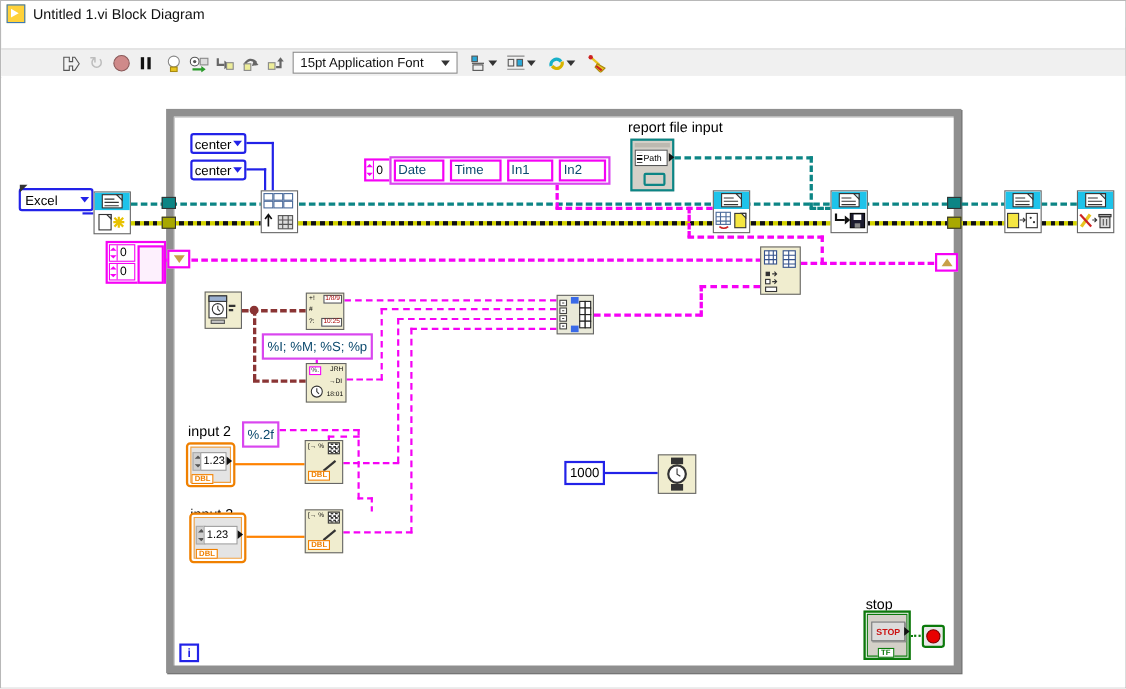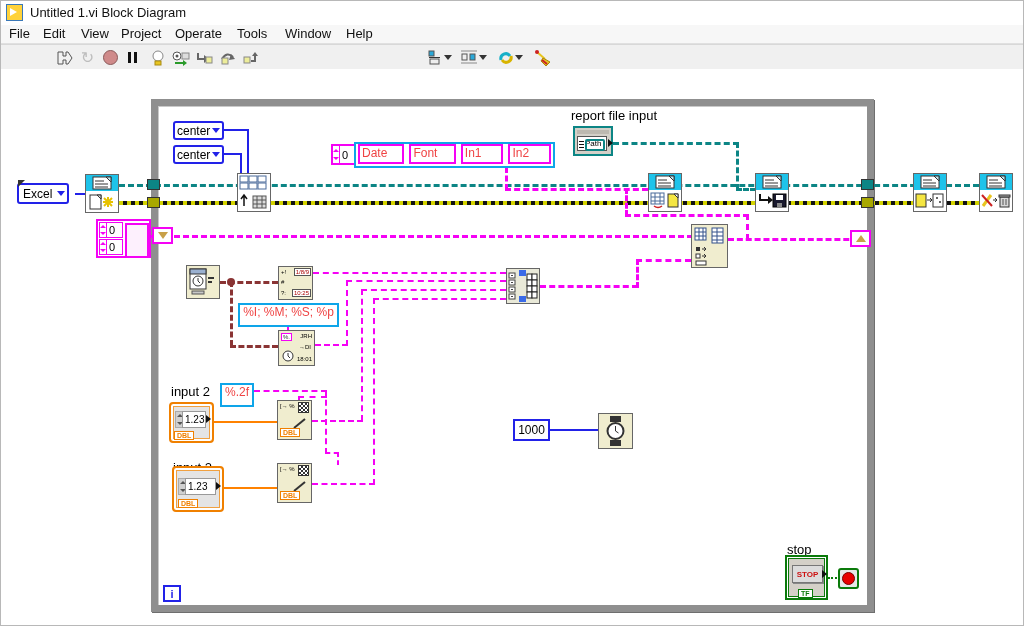--- a/index.html
+++ b/index.html
@@ -48,22 +48,22 @@
   .w-gr{border-top:2px dotted #0a7a0a;height:0;}
   .dot{position:absolute;width:8px;height:8px;border-radius:50%;background:#8a3434;z-index:3;}
   
   .vi{position:absolute;border:1px solid #666;background:#fff;box-sizing:border-box;z-index:4;}
   .beige{background:#f0edcf;}
   .enum{position:absolute;border:2px solid #2222e8;border-radius:3px;background:#fff;font-size:12px;color:#000;
       display:flex;align-items:center;box-sizing:border-box;z-index:4;padding:0 2px;}
   .enum .ud{display:flex;flex-direction:column;margin-right:2px;}
   .enum .ud i{width:0;height:0;border-top:3px solid transparent;border-bottom:3px solid transparent;}
   .tri-blue{width:0;height:0;border-left:4px solid transparent;border-right:4px solid transparent;border-top:5px solid #2222e8;}
-  .pinkbox{position:absolute;border:2px solid #0ea5e9;background:#fff;color:#ef4444;font-size:12px;z-index:4;
-      box-sizing:border-box;display:flex;padding:0 3px;}
+  .pinkbox{position:absolute;border:2px solid #d946ef;background:#fff;color:#0c4a6e;font-size:12px;z-index:4;
+      box-sizing:border-box;display:flex;align-items:center;padding:0 3px;}
   .lbl{position:absolute;font-size:13px;color:#000;z-index:4;white-space:nowrap;}
   .numctrl{position:absolute;border:2px solid #f08000;border-radius:4px;background:#e4e4e4;
       box-sizing:border-box;box-shadow:inset 0 0 0 2px #fff,inset 0 0 0 3px #f0a040;z-index:4;}
   .numctrl .disp{position:absolute;left:11px;top:7px;right:6px;height:15px;background:#fff;border:1px solid #999;
       font-size:10px;display:flex;align-items:center;padding-left:2px;color:#000;}
   .numctrl .spin{position:absolute;left:4px;top:7px;width:7px;height:15px;background:#d0d0d0;border:1px solid #aaa;
       display:flex;flex-direction:column;align-items:center;justify-content:space-around;}
   .numctrl .spin i{width:0;height:0;border-left:3px solid transparent;border-right:3px solid transparent;}
   .numctrl .out{position:absolute;right:1px;top:11px;width:0;height:0;border-top:4px solid transparent;
       border-bottom:4px solid transparent;border-left:5px solid #111;}
@@ -82,30 +82,20 @@
 
 <div id="app">
 
   <div class="titlebar">
     <div class="title-icon">
         <span class="arrow"></span>
       </div>
     <div class="title-text">Untitled 1.vi Block Diagram</div>
   </div>
 
-  <div class="menubar">
-    <span class="menu-item" style="left:8px">File</span>
-    <span class="menu-item" style="left:42px">Edit</span>
-    <span class="menu-item" style="left:80px">View</span>
-    <span class="menu-item" style="left:120px">Project</span>
-    <span class="menu-item" style="left:174px">Operate</span>
-    <span class="menu-item" style="left:236px">Tools</span>
-    <span class="menu-item" style="left:284px">Window</span>
-    <span class="menu-item" style="left:345px">Help</span>
-  </div>
 
   <div class="toolbar">
     <div class="tb" style="left:53px">
       <svg width="16" height="14">
           <polygon points="1,1 1,13 6,13 6,9 9,9 9,13 11,13 15,7 11,1 9,1 9,5 6,5 6,1" fill="#f2f2f2" stroke="#555"></polygon>
         </svg>
     </div>
     <div class="tb" style="left:76px">
       <span style="font-size:16px;color:#bdbdbd">↻</span>
     </div>
@@ -143,20 +133,24 @@
           <polygon points="12,3 16,8 10,9" fill="#666"></polygon>
           <rect x="3" y="7" width="6" height="6" fill="#eded9a" stroke="#888"></rect>
         </svg>
     </div>
     <div class="tb" style="left:239px">
       <svg width="18" height="14">
           <rect x="2" y="6" width="6" height="6" fill="#eded9a" stroke="#888"></rect>
           <path d="M9 10 h4 v-6" fill="none" stroke="#666" stroke-width="2"></path>
           <polygon points="10,5 16,5 13,1" fill="#666"></polygon>
         </svg>
+    </div>
+    <div class="fontbox">
+      <span>15pt Application Font</span>
+      <span class="tri-d"></span>
     </div>
     <div class="tb" style="left:424px;width:30px">
       <svg width="14" height="15">
           <rect x="1" y="1" width="5" height="5" fill="#2aa8d8" stroke="#555"></rect>
           <rect x="2" y="9" width="9" height="5" fill="#eee" stroke="#555"></rect>
           <line x1="1" y1="7.5" x2="12" y2="7.5" stroke="#333"></line>
         </svg>
       <span class="tri-d" style="margin-left:2px"></span>
     </div>
     <div class="tb" style="left:458px;width:30px">
@@ -251,21 +245,21 @@
     <div class="tunnel t-err" style="left:146px;top:128px"></div>
     <div class="tunnel t-teal" style="left:860px;top:110px"></div>
     <div class="tunnel t-err" style="left:860px;top:128px"></div>
     <div class="sr" style="left:151px;top:158px">
         <span class="dn"></span>
       </div>
     <div class="sr" style="left:849px;top:161px">
         <span class="up"></span>
       </div>
 
-    <div class="enum" style="left:16px;top:114px;width:52px;height:21px">
+    <div class="enum" style="left:16px;top:102px;width:68px;height:21px">
       <span style="position:absolute;left:-1px;top:-5px;width:0;height:0;border-left:7px solid #333;border-bottom:7px solid transparent"></span>
       <span class="ud">
         <i style="border-bottom:4px solid #2222e8"></i>
           <i style="border-top:4px solid #2222e8;margin-top:1px"></i>
       </span>
       <span>Excel</span>
       <span class="tri-blue" style="margin-left:auto"></span>
     </div>
 
     <div class="vi" style="left:84px;top:105px;width:34px;height:39px">
@@ -321,27 +315,27 @@
 
     <div class="idxbox" style="left:330px;top:75px;width:25px;height:21px">
       <span class="sp">
           <i class="u"></i>
           <i class="d"></i>
         </span>
       <span style="padding-left:2px">0</span>
     </div>
     <div class="pinkbox" style="left:353px;top:73px;width:201px;height:26px;padding:0 2px;gap:5px">
       <span style="border:2px solid #f502f5;width:40px;height:16px;padding:0 2px;font-size:12px">Date</span>
-      <span style="border:2px solid #f502f5;width:40px;height:16px;padding:0 2px;font-size:12px">Font</span>
+      <span style="border:2px solid #f502f5;width:40px;height:16px;padding:0 2px;font-size:12px">Time</span>
       <span style="border:2px solid #f502f5;width:36px;height:16px;padding:0 2px;font-size:12px">In1</span>
       <span style="border:2px solid #f502f5;width:36px;height:16px;padding:0 2px;font-size:12px">In2</span>
     </div>
 
     <div class="lbl" style="left:570px;top:39px">report file input</div>
-    <div style="position:absolute;left:572px;top:57px;width:40px;height:30px;border:2px solid #0c8585;background:#d4d0c8;box-sizing:border-box;z-index:4">
+    <div style="position:absolute;left:572px;top:57px;width:40px;height:48px;border:2px solid #0c8585;background:#d4d0c8;box-sizing:border-box;z-index:4">
       <div style="position:absolute;left:2px;top:2px;right:2px;height:4px;background:#bdb9b0"></div>
       <div style="position:absolute;left:2px;top:8px;width:28px;height:13px;background:#fff;border:1px solid #555;font-size:8px;display:flex;align-items:center">
         <span style="display:inline-block;width:5px;height:9px;background:repeating-linear-gradient(0deg,#111 0 1px,#fff 1px 3px);margin:0 1px"></span>
         <span>Path</span>
       </div>
       <span style="position:absolute;right:-2px;top:11px;width:0;height:0;border-top:4px solid transparent;border-bottom:4px solid transparent;border-left:5px solid #111"></span>
       <div style="position:absolute;left:10px;bottom:3px;width:16px;height:8px;border:2px solid #0c8585;border-radius:2px"></div>
     </div>
 
     <div class="vi" style="left:647px;top:104px;width:34px;height:39px">

